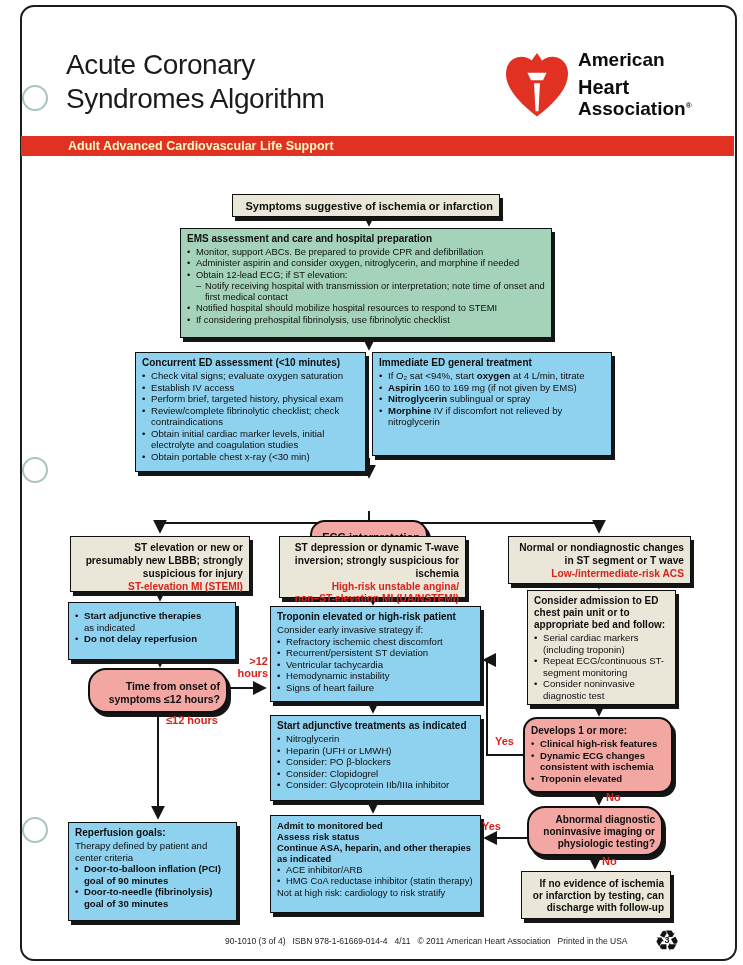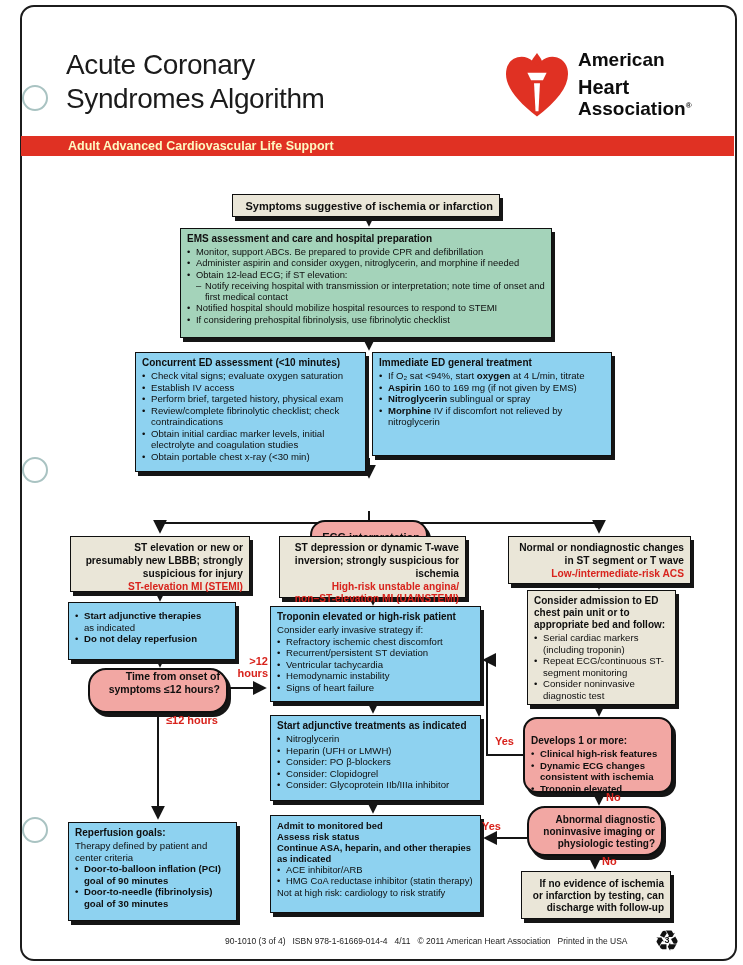--- a/index.html
+++ b/index.html
@@ -185,21 +185,21 @@
 
   <div class="box blue" style="left:68px;top:602px;width:168px;height:58px;padding-top:7px;">
     <div class="bl">
         <span><b>Start adjunctive therapies</b><span class="blk">as indicated</span></span>
       </div>
     <div class="bl">
         <b>Do not delay reperfusion</b>
       </div>
   </div>
 
-  <div class="box pink ctr" style="left:88px;top:668px;width:140px;height:45px;border-radius:18px;border-width:2px;font-size:10.5px;font-weight:bold;padding-top:0;">
+  <div class="box pink ctr" style="left:88px;top:668px;width:140px;height:45px;border-radius:18px;border-width:2px;font-size:10.5px;font-weight:bold;padding-top:10px;">
     <div>Time from onset of</div>
     <div>symptoms ≤12 hours?</div>
   </div>
 
   <div class="lbl ctr" style="left:220px;top:655px;width:48px;">&gt;12 hours</div>
   <div class="lbl" style="left:166px;top:714px;">≤12 hours</div>
 
   <div class="box blue" style="left:68px;top:822px;width:169px;height:99px;">
     <div class="bt">Reperfusion goals:</div>
     <div>Therapy defined by patient and center criteria</div>
@@ -269,21 +269,21 @@
         <span>Serial cardiac markers (including troponin)</span>
       </div>
     <div class="bl">
         <span>Repeat ECG/continuous ST-segment monitoring</span>
       </div>
     <div class="bl">
         <span>Consider noninvasive diagnostic test</span>
       </div>
   </div>
 
-  <div class="box pink" style="left:523px;top:717px;width:150px;height:76px;border-radius:14px;border-width:2px;font-weight:bold;padding-top:16px;">
+  <div class="box pink" style="left:523px;top:717px;width:150px;height:76px;border-radius:14px;border-width:2px;font-weight:bold;padding-top:6px;">
     <div class="bt">Develops 1 or more:</div>
     <div class="bl">
         <span>Clinical high-risk features</span>
       </div>
     <div class="bl">
         <span>Dynamic ECG changes consistent with ischemia</span>
       </div>
     <div class="bl">
         <span>Troponin elevated</span>
       </div>

